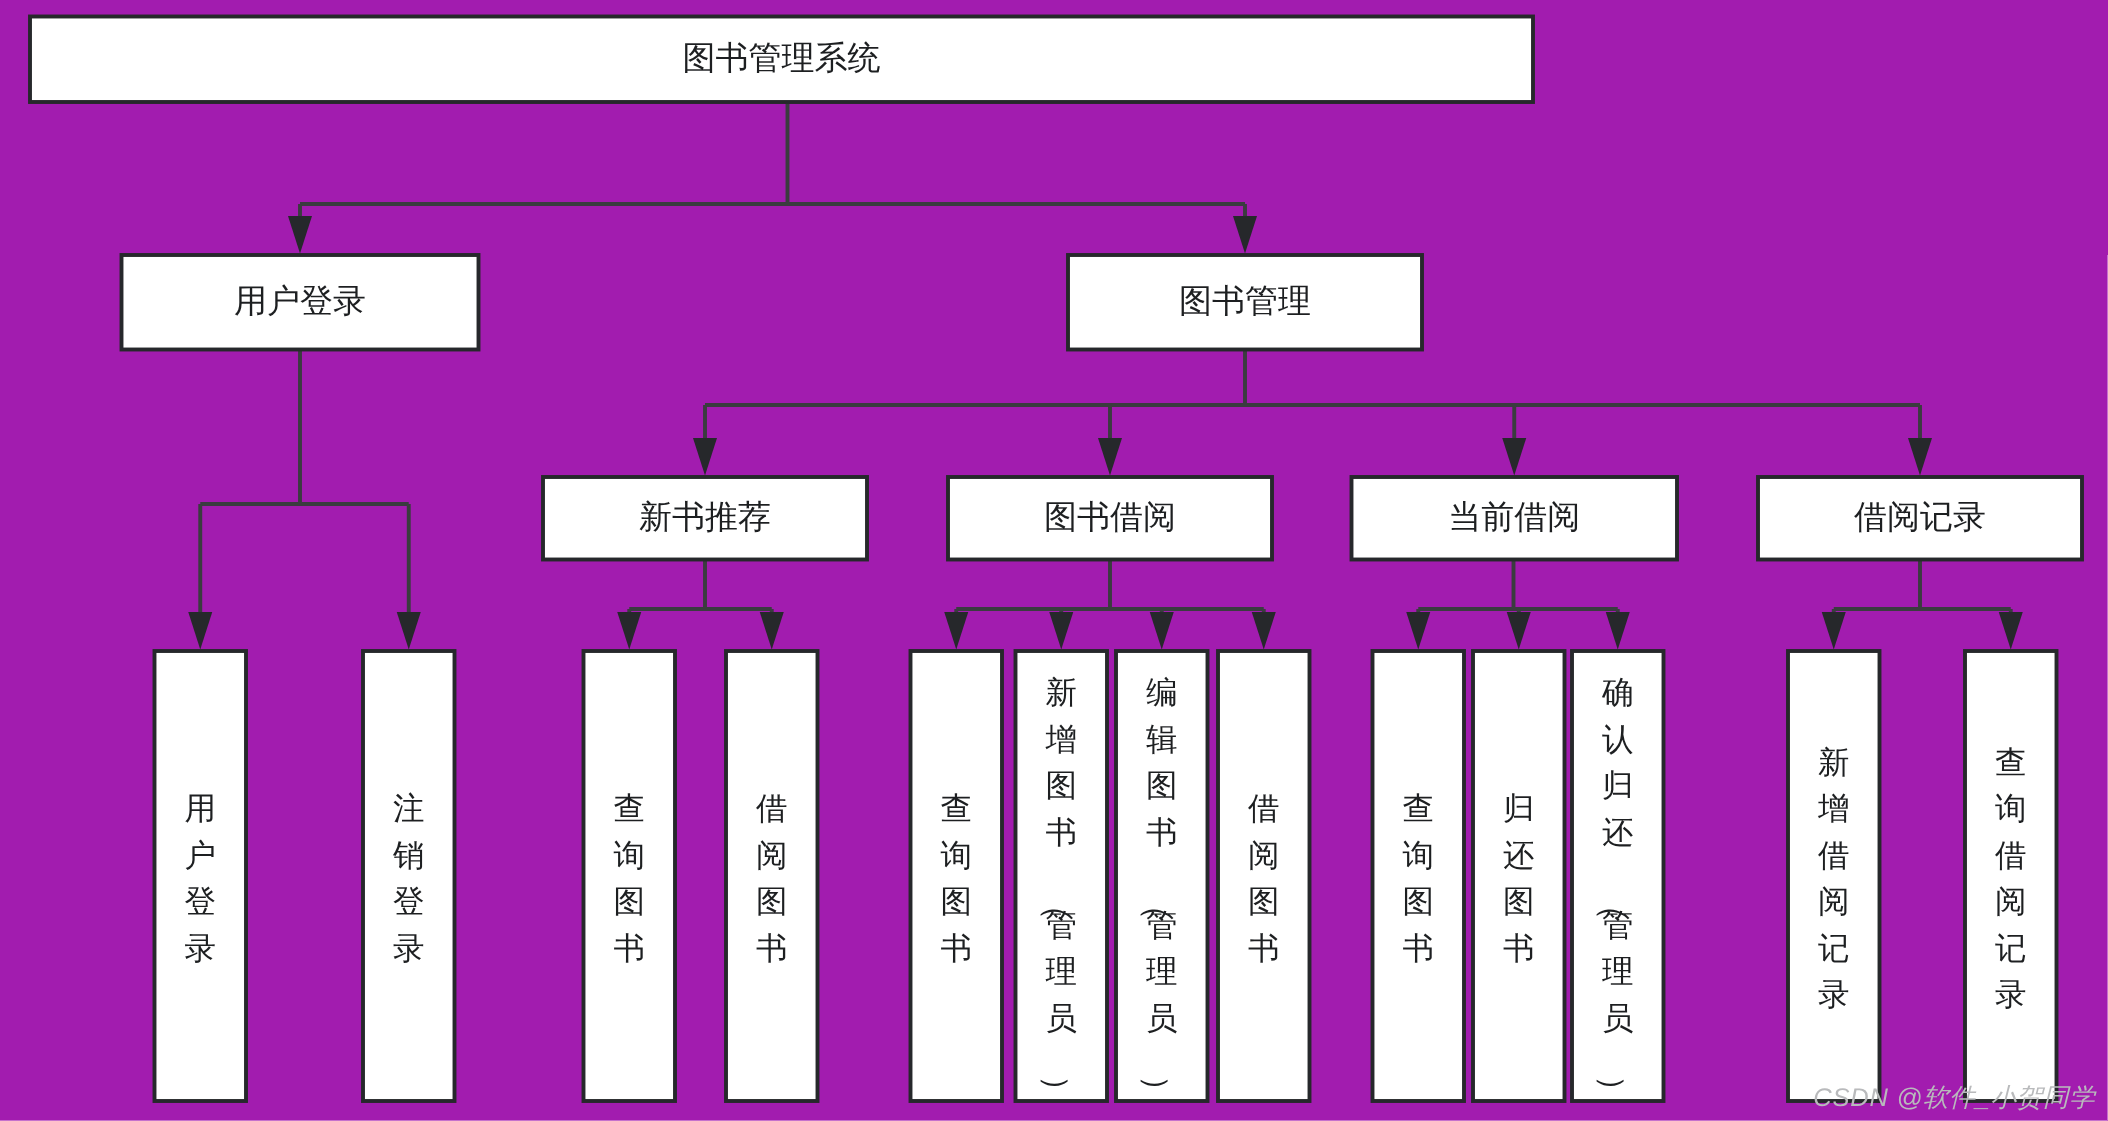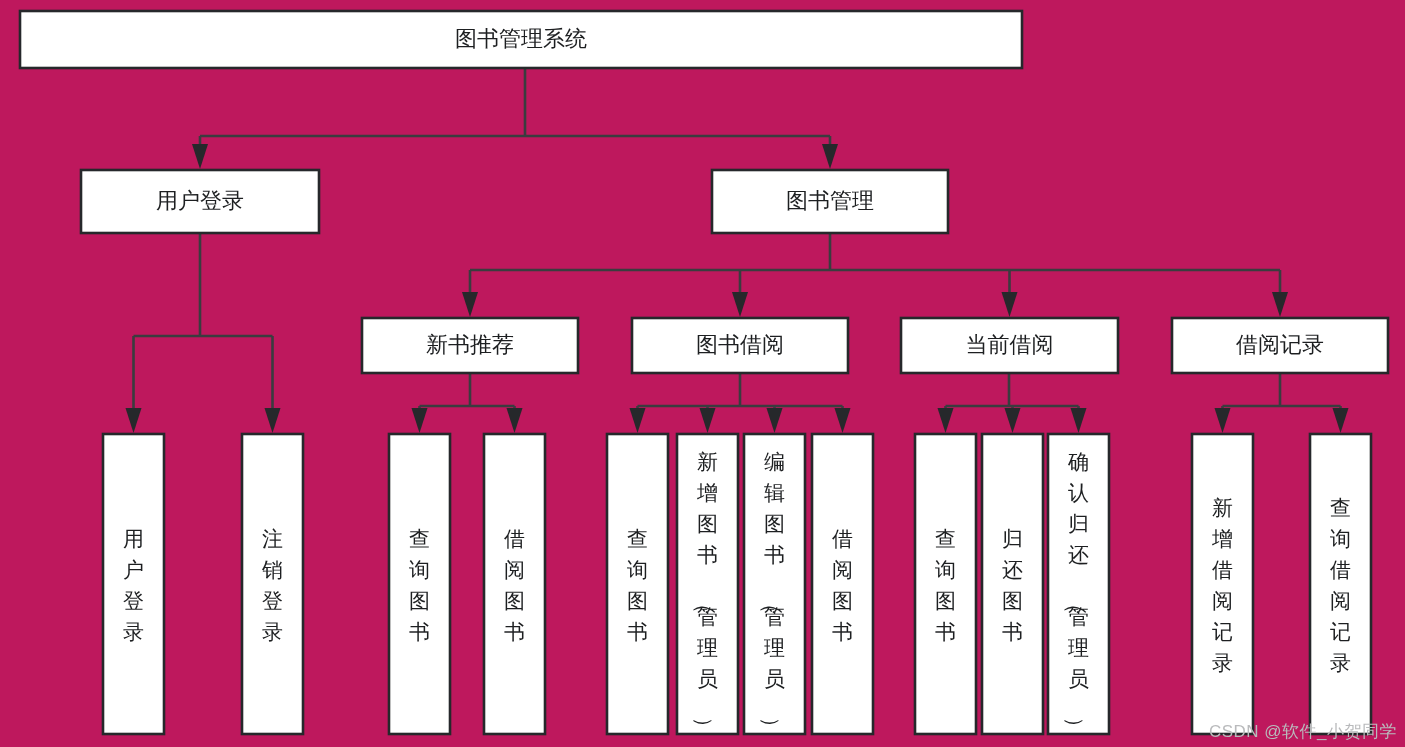--- a/index.html
+++ b/index.html
@@ -1,40 +1,40 @@
 <!DOCTYPE html>
 <html><head>
 <meta charset="utf-8">
 <title>图书管理系统 功能结构图</title>
 <style>
   html,body{margin:0;padding:0;background:#ffffff;}
   body{
     font-family:"Liberation Sans","DejaVu Sans",sans-serif;
     width:1405px;height:747px;overflow:hidden;
   }
-  #diagram-root{position:relative;width:1405px;height:747px;background:#be185d;}
+  #diagram-root{position:relative;width:1405px;height:747px;background:#a21caf;}
   svg#tree-svg{position:absolute;left:0;top:0;width:1405px;height:747px;display:block;}
   .node-rect{fill:#ffffff;stroke:#26282b;stroke-width:2.6;}
   .edge{stroke:#3a3c3f;stroke-width:2.6;fill:none;stroke-linecap:butt;}
   .arrow-head{fill:#26282b;stroke:none;}
   .node-label-h{
     font-family:"Liberation Sans","DejaVu Sans",sans-serif;
     font-size:22px;fill:#1d1f21;
     text-anchor:middle;dominant-baseline:middle;
   }
   .node-label-v{
     font-family:"Liberation Sans","DejaVu Sans",sans-serif;
     font-size:21px;fill:#1d1f21;
     text-anchor:middle;
   }
   .watermark{
     position:absolute;right:8px;bottom:4px;
     font-family:"Liberation Sans","DejaVu Sans",sans-serif;
     font-size:17px;color:#b9babc;letter-spacing:.5px;
-    white-space:nowrap;user-select:none;
+    white-space:nowrap;user-select:none;font-style:italic;
   }
 </style>
 </head>
 <body>
 
 <div id="diagram-root">
   <svg id="tree-svg" viewBox="0 0 1405 747">
     <defs>
       <marker id="arrow" viewBox="0 0 10 10" refX="9" refY="5" markerWidth="7" markerHeight="7" orient="auto-start-reverse">
         <path d="M 0 0 L 10 5 L 0 10 z" class="arrow-head"></path>

